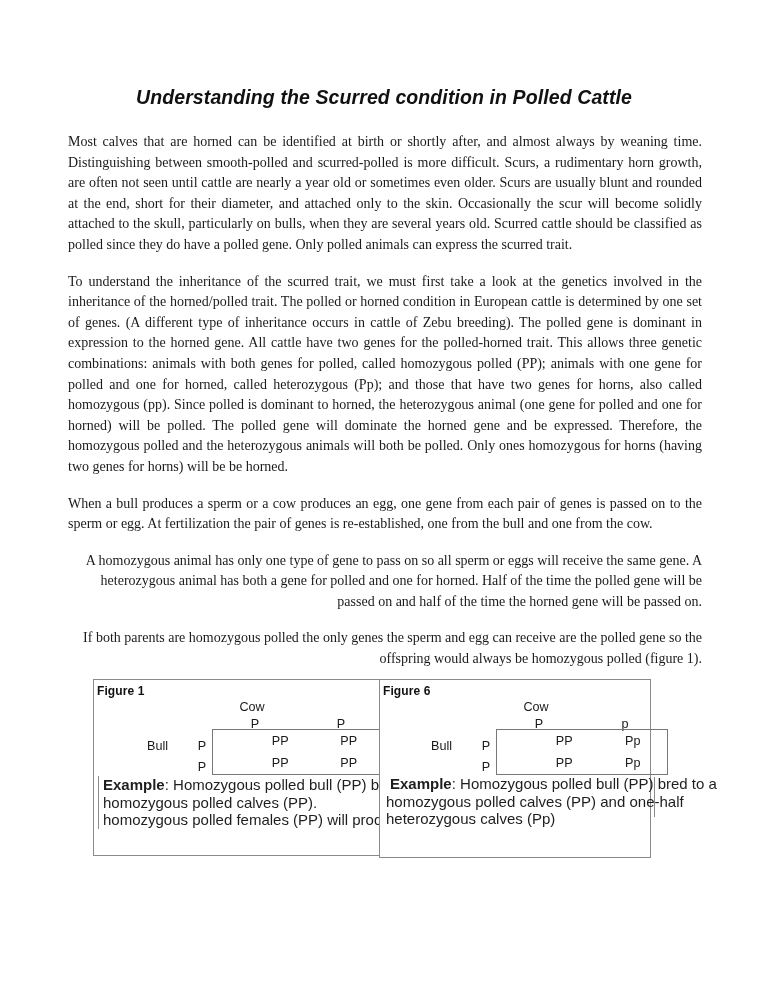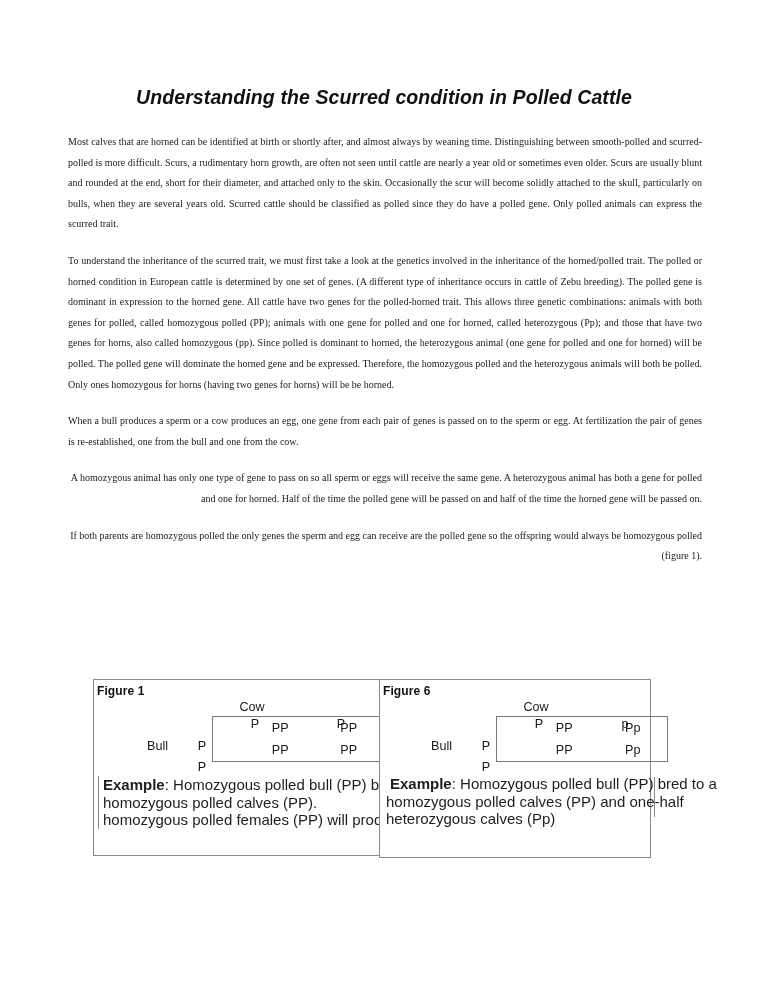--- a/index.html
+++ b/index.html
@@ -42,21 +42,21 @@
 
   .body-col {
     position: absolute;
     left: 68px;
     top: 132px;
     width: 634px;
   }
 
   p.para {
     margin: 0 0 16px 0;
-    font-size: 10px;
+    font-size: 14px;
     line-height: 20.6px;
     text-align: justify;
     text-justify: inter-word;
     color: #1a1a1a;
     font-family: Liberation Serif, serif;
   }
   p.para.left {
     text-align: right;
   }
 
@@ -133,21 +133,21 @@
   }
   .pn-bull-alleles span {
     height: 21px;
     line-height: 21px;
     text-align: center;
     width: 12px;
   }
 
   .pn-grid {
     position: absolute;
-    top: 16px;
+    top: 29px;
     left: 78px;
     width: 172px;
     height: 46px;
     box-sizing: border-box;
     border: 1px solid #777777;
     padding-left: 33px;
   }
   .pn-row {
     display: flex;
     height: 22px;

